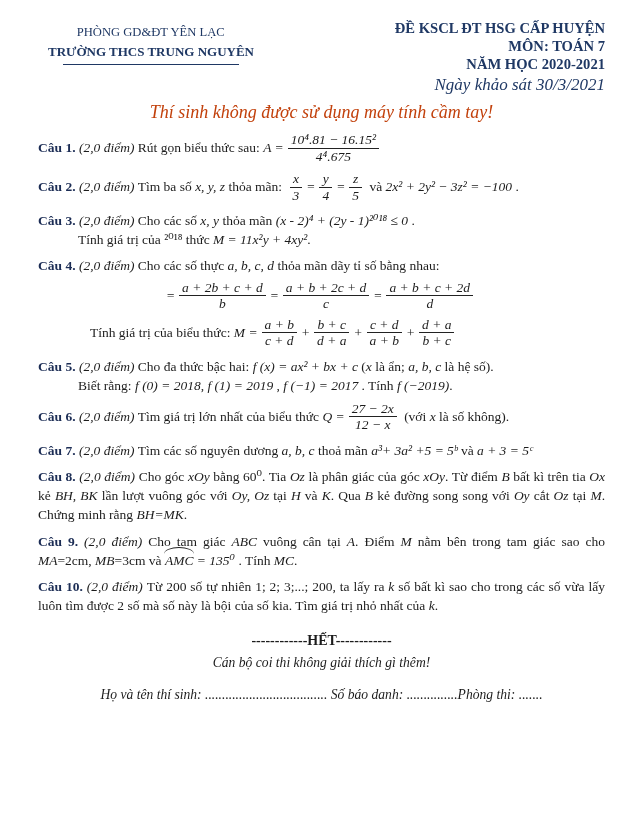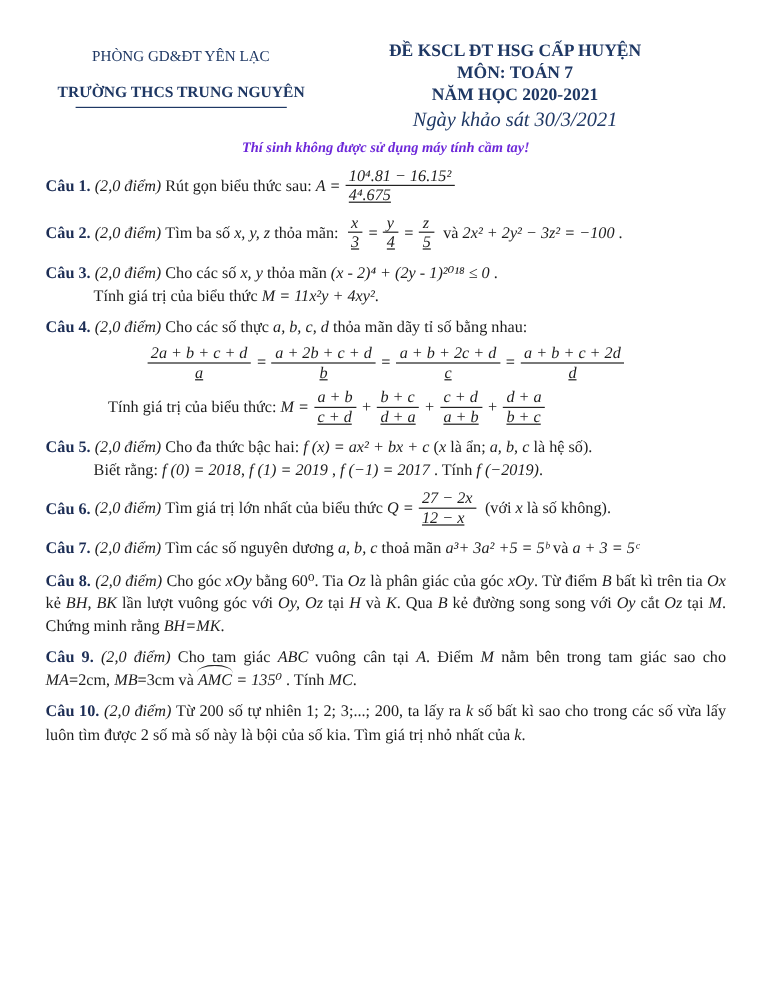--- a/index.html
+++ b/index.html
@@ -1,51 +1,51 @@
 <!DOCTYPE html>
 <html><head>
 <meta charset="utf-8">
 <style>
   html,body{margin:0;padding:0;background:#ffffff;}
   .page{
     width:643px;height:836px;box-sizing:border-box;
-    padding:35px 38px 0 38px;
+    padding:20px 38px 0 38px;
     background:#ffffff;overflow:hidden;
     font-family:"Liberation Serif","DejaVu Serif",serif;
     color:#1c1c1c;font-size:13.5px;line-height:1.42;
   }
   
   .header{display:flex;align-items:flex-start;}
   .header-left{width:38%;text-align:center;color:#1f3864;padding-top:4px;padding-left:10px;box-sizing:border-box;}
   .dept{font-size:12.6px;white-space:nowrap;}
-  .school{font-weight:bold;font-size:13px;white-space:nowrap;margin-top:11px;}
+  .school{font-weight:bold;font-size:13px;white-space:nowrap;margin-top:1px;}
   .school-underline{width:176px;border-top:1.6px solid #1f3864;margin:3px auto 0 auto;height:0;}
-  .header-right{width:62%;text-align:center;color:#1f3864;}
+  .header-right{width:62%;text-align:right;color:#1f3864;}
   .exam-title,.subject,.school-year{font-weight:bold;font-size:14.6px;line-height:1.22;}
   .duration{font-style:italic;font-size:12.9px;margin-top:3px;white-space:nowrap;margin-left:-14px;margin-right:-14px;}
   .survey-date{font-style:italic;font-size:17px;}
-  .calc-note{text-align:center;color:#6d28d9;font-weight:bold;font-style:italic;font-size:12px;margin-top:2px;}
+  .calc-note{text-align:center;color:#c2410c;font-weight:normal;font-style:italic;font-size:18px;margin-top:2px;}
   
   .questions{margin-top:8px;}
   .question{margin-top:7px;}
   .qline{min-height:18px;}
   .qline.center{text-align:center;margin:5px 0 4px 0;}
   .qline.indent{padding-left:40px;}
   .qline.indent2{padding-left:52px;margin-top:5px;}
   .qline.justify{text-align:justify;}
   .qlabel{font-weight:bold;color:#1c2d55;margin-top:11px;}
   .qpoints{font-style:italic;}
   .math{font-style:italic;}
   .frac{
-    display:inline-flex;flex-direction:column;
+    display:inline-flex;flex-direction:column;text-align:center;
     vertical-align:middle;margin:0 4px;font-style:italic;
     line-height:1.15;position:relative;top:-1px;
   }
   .frac .num,.frac .den{display:block;padding:0 3px;}
-  .frac .den{border-top:1.1px solid #222;text-decoration:underline;}
+  .frac .den{border-top:1.1px solid #222;}
   .widehat{position:relative;display:inline-block;}
   .widehat::after{
     content:"";position:absolute;left:-1px;right:-1px;top:-3.5px;height:6px;
     border-top:1.4px solid #222;
     border-radius:50% 50% 0 0 / 100% 100% 0 0;
   }
   
   .footer{text-align:center;margin-top:16px;}
   .end-marker{font-weight:bold;font-size:14px;}
   .proctor{font-style:italic;font-size:13.6px;margin-top:2px;}
@@ -86,28 +86,25 @@
           </span><span class="math">=</span><span class="frac">
             <span class="num">y</span>
             <span class="den">4</span>
           </span><span class="math">=</span><span class="frac">
             <span class="num">z</span>
             <span class="den">5</span>
           </span><span class="run">  và  </span><span class="math">2x² + 2y² − 3z² = −100</span><span class="run"> .</span></div>
       </div>
       <div class="question">
         <div class="qline"><span class="qlabel">Câu 3. </span><span class="qpoints">(2,0 điểm) </span><span class="run">Cho các số </span><span class="math">x, y</span><span class="run"> thỏa mãn </span><span class="math">(x - 2)⁴ + (2y - 1)²⁰¹⁸ ≤ 0</span><span class="run"> .</span></div>
-        <div class="qline indent"><span class="run">Tính giá trị của biểu thức </span><span class="math">M = 11x²y + 4xy²</span><span class="run">.</span></div>
+        <div class="qline indent"><span class="run">Tính giá trị của ²⁰¹⁸ thức </span><span class="math">M = 11x²y + 4xy²</span><span class="run">.</span></div>
       </div>
       <div class="question">
         <div class="qline"><span class="qlabel">Câu 4. </span><span class="qpoints">(2,0 điểm) </span><span class="run"> Cho các số thực </span><span class="math">a, b, c, d</span><span class="run"> thỏa mãn dãy tỉ số bằng nhau:</span></div>
-        <div class="qline center"><span class="frac">
-            <span class="num">2a + b + c + d</span>
-            <span class="den">a</span>
-          </span><span class="math">=</span><span class="frac">
+        <div class="qline center"><span class="math">=</span><span class="frac">
             <span class="num">a + 2b + c + d</span>
             <span class="den">b</span>
           </span><span class="math">=</span><span class="frac">
             <span class="num">a + b + 2c + d</span>
             <span class="den">c</span>
           </span><span class="math">=</span><span class="frac">
             <span class="num">a + b + c + 2d</span>
             <span class="den">d</span>
           </span></div>
         <div class="qline indent2"><span class="run">Tính giá trị của biểu thức:  </span><span class="math">M =</span><span class="frac">
@@ -141,14 +138,19 @@
         <div class="qline justify"><span class="qlabel">Câu 8. </span><span class="qpoints">(2,0 điểm) </span><span class="run">Cho góc </span><span class="math">xOy</span><span class="run"> bằng 60⁰. Tia </span><span class="math">Oz</span><span class="run"> là phân giác của góc </span><span class="math">xOy</span><span class="run">. Từ điểm </span><span class="math">B</span><span class="run"> bất kì trên tia </span><span class="math">Ox</span><span class="run"> kẻ </span><span class="math">BH, BK</span><span class="run"> lần lượt vuông góc với </span><span class="math">Oy, Oz</span><span class="run"> tại </span><span class="math">H</span><span class="run"> và </span><span class="math">K</span><span class="run">. Qua </span><span class="math">B</span><span class="run"> kẻ đường song song với </span><span class="math">Oy</span><span class="run"> cắt </span><span class="math">Oz</span><span class="run"> tại </span><span class="math">M</span><span class="run">. Chứng minh rằng </span><span class="math">BH=MK</span><span class="run">.</span></div>
       </div>
       <div class="question">
         <div class="qline justify"><span class="qlabel">Câu 9. </span><span class="qpoints">(2,0 điểm) </span><span class="run">Cho tam giác </span><span class="math">ABC</span><span class="run"> vuông cân tại </span><span class="math">A</span><span class="run">. Điểm </span><span class="math">M</span><span class="run"> nằm bên trong tam giác sao cho </span><span class="math">MA</span><span class="run">=2cm, </span><span class="math">MB</span><span class="run">=3cm và </span><span class="math widehat">AMC</span><span class="math"> = 135⁰</span><span class="run"> . Tính </span><span class="math">MC</span><span class="run">.</span></div>
       </div>
       <div class="question">
         <div class="qline justify"><span class="qlabel">Câu 10. </span><span class="qpoints">(2,0 điểm) </span><span class="run">Từ 200 số tự nhiên 1; 2; 3;...; 200, ta lấy ra </span><span class="math">k</span><span class="run"> số bất kì sao cho trong các số vừa lấy luôn tìm được 2 số mà số này là bội của số kia. Tìm giá trị nhỏ nhất của </span><span class="math">k</span><span class="run">.</span></div>
       </div>
     </div>
 
+  <div class="footer">
+    <div class="end-marker">------------HẾT------------</div>
+    <div class="proctor">Cán bộ coi thi không giải thích gì thêm!</div>
+    <div class="fields">Họ và tên thí sinh: .................................... Số báo danh: ...............Phòng thi: .......</div>
+  </div>
 
 </div>
 
 </body></html>

